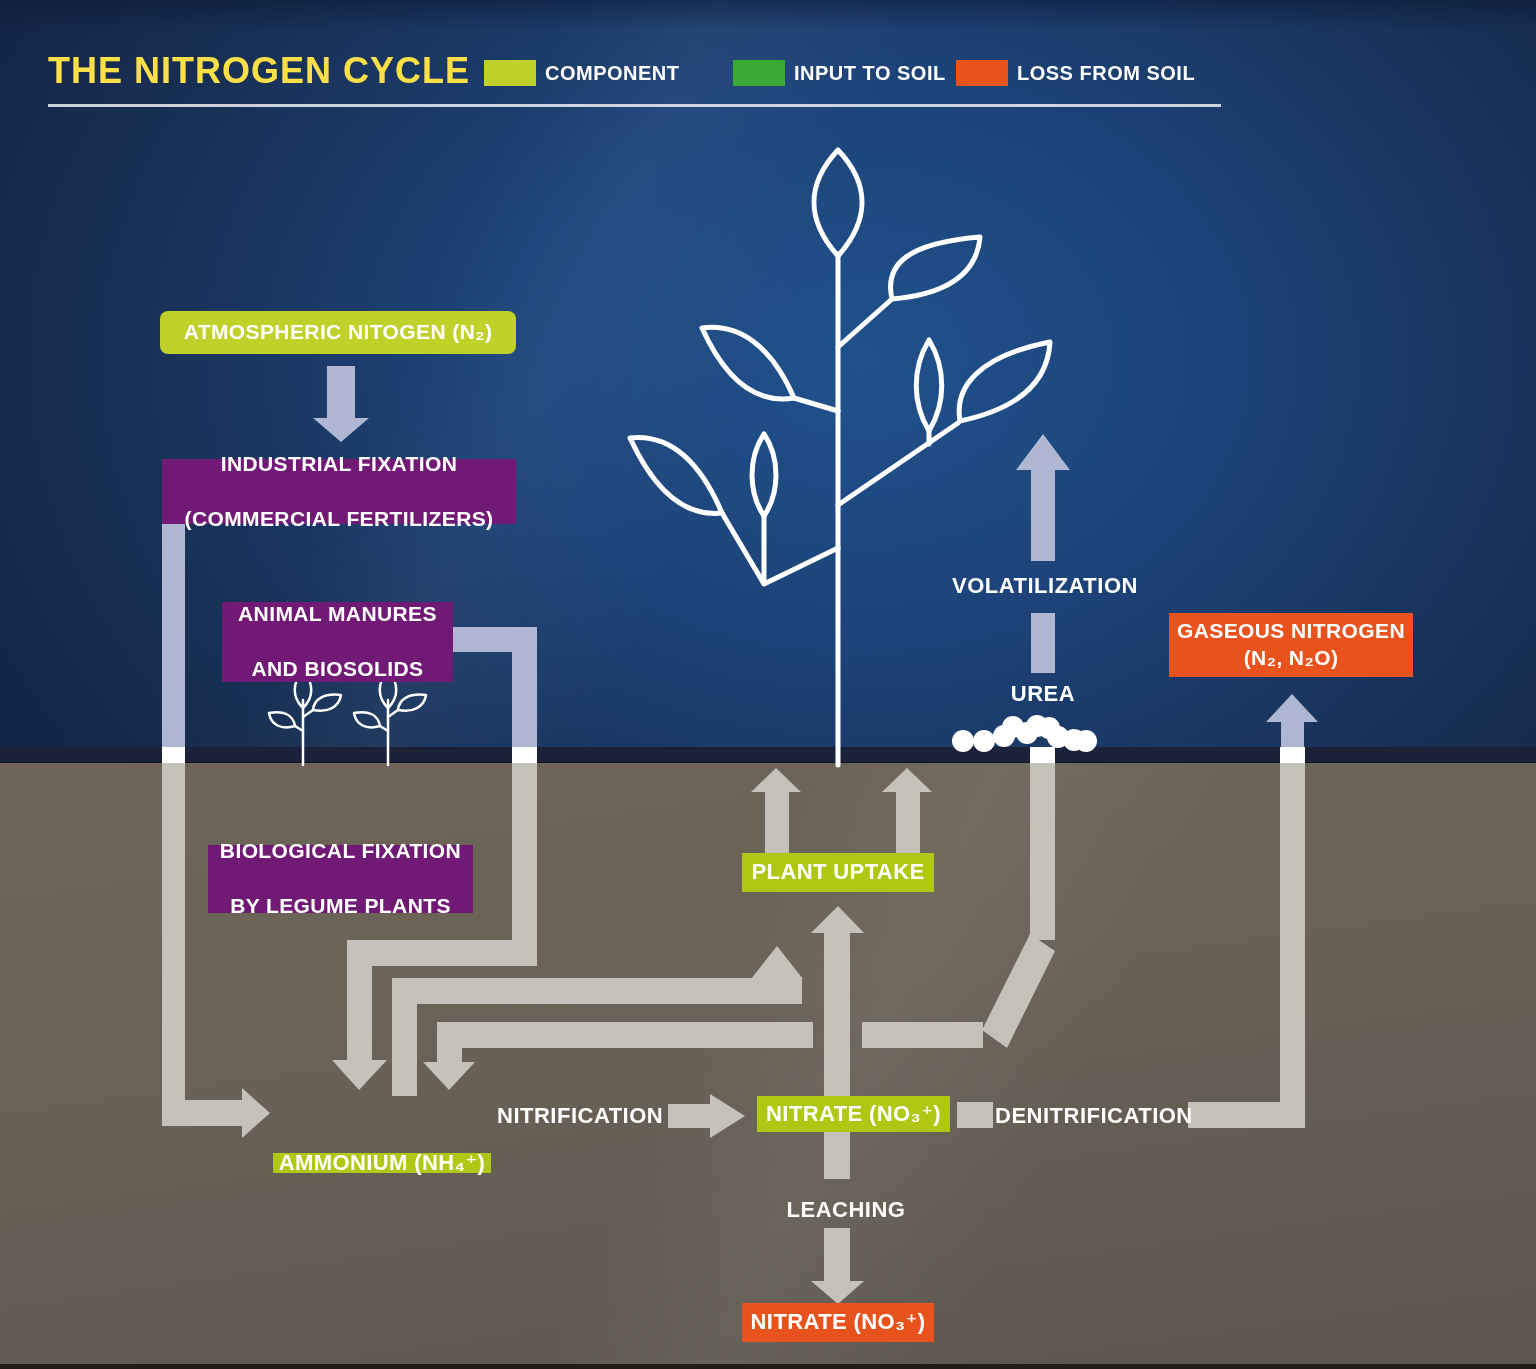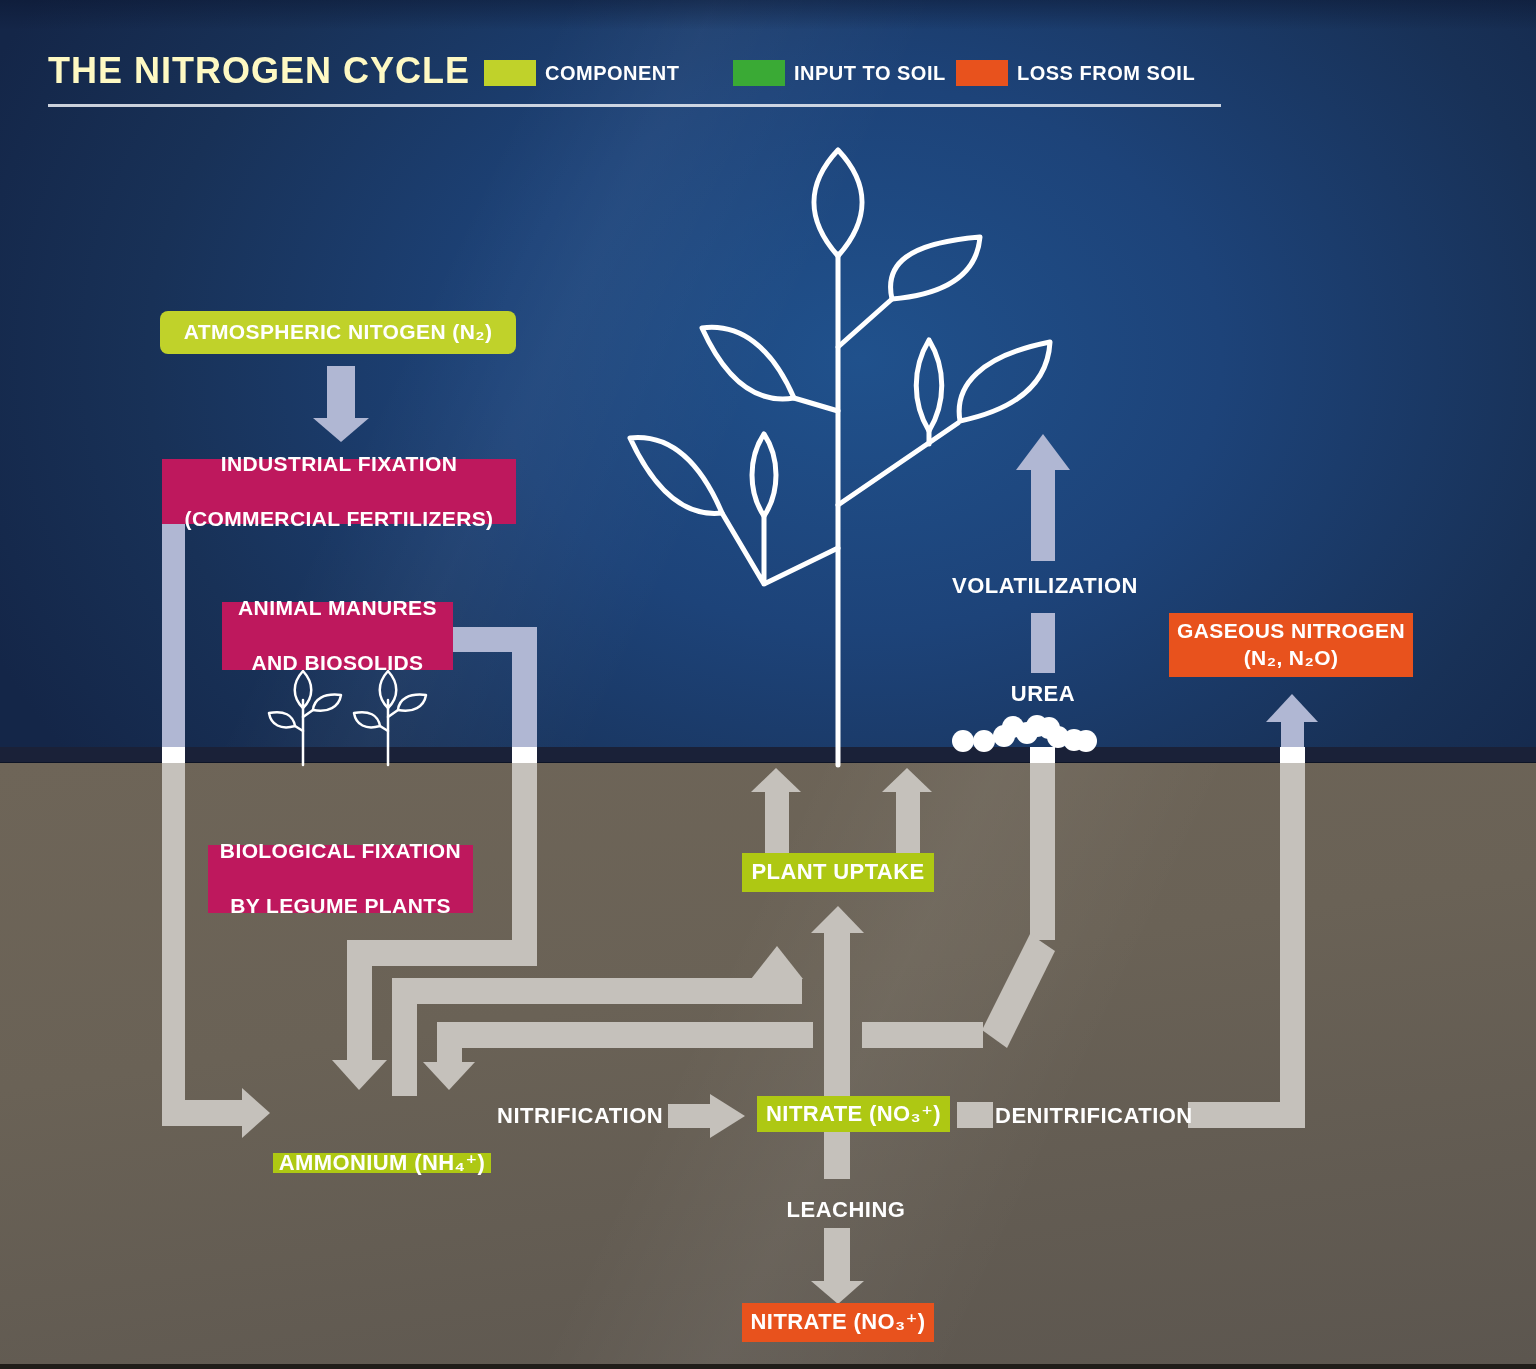--- a/index.html
+++ b/index.html
@@ -23,44 +23,44 @@
   .soil{
     position:absolute;left:0;top:763px;width:1536px;height:601px;
     background:
       linear-gradient(115deg, rgba(255,255,255,0) 45%, rgba(255,255,255,.05) 55%, rgba(255,255,255,0) 68%),
       linear-gradient(172deg,#6e6558 0%,#6a6256 40%,#5c564f 100%);
   }
   .bottom-strip{position:absolute;left:0;top:1364px;width:1536px;height:5px;background:#201d19;}
 
   
   .title{
-    position:absolute;left:48px;top:50px;color:#fef9c3;font-size:36px;font-weight:bold;
+    position:absolute;left:48px;top:50px;color:#fde047;font-size:36px;font-weight:bold;
     letter-spacing:1px;white-space:nowrap;
   }
   .rule{position:absolute;left:48px;top:104px;width:1173px;height:3px;background:rgba(235,238,245,.85);}
   .legend-item{position:absolute;top:59px;display:flex;align-items:center;height:28px;}
   .swatch{width:52px;height:26px;margin-right:9px;flex:none;}
   .swatch.comp{background:#c0d22a;}
   .swatch.input{background:#3aaa35;}
   .swatch.loss{background:#e8521d;}
   .legend-label{color:#fff;font-size:20px;font-weight:bold;letter-spacing:.5px;white-space:nowrap;}
 
   
   .node{
     position:absolute;display:flex;flex-direction:column;align-items:center;justify-content:center;
     color:#fff;font-weight:bold;text-align:center;letter-spacing:.4px;line-height:1.28;
     box-sizing:border-box;z-index:5;
   }
   .node.comp{background:#aec813;}
   .node.comp-light{background:#c0d22a;}
-  .node.input{background:#be185d;gap:28px;}
+  .node.input{background:#701a75;gap:28px;}
   .node.loss{background:#e8521d;}
   .n-atmospheric{left:160px;top:311px;width:356px;height:43px;font-size:21px;border-radius:8px;}
   .n-industrial{left:162px;top:459px;width:354px;height:65px;font-size:21px;}
-  .n-manures{left:222px;top:602px;width:231px;height:68px;font-size:21px;}
+  .n-manures{left:222px;top:602px;width:231px;height:80px;font-size:21px;}
   .n-biological{left:208px;top:845px;width:265px;height:68px;font-size:21px;}
   .n-plant-uptake{left:742px;top:853px;width:192px;height:39px;font-size:22px;}
   .n-ammonium{left:273px;top:1153px;width:218px;height:20px;font-size:22px;}
   .n-nitrate{left:757px;top:1096px;width:193px;height:36px;font-size:22px;}
   .n-gaseous{left:1169px;top:613px;width:244px;height:64px;font-size:21px;}
   .n-nitrate-leached{left:742px;top:1303px;width:192px;height:39px;font-size:22px;}
 
   
   .plabel{
     position:absolute;color:#fff;font-weight:bold;font-size:22px;letter-spacing:.5px;

